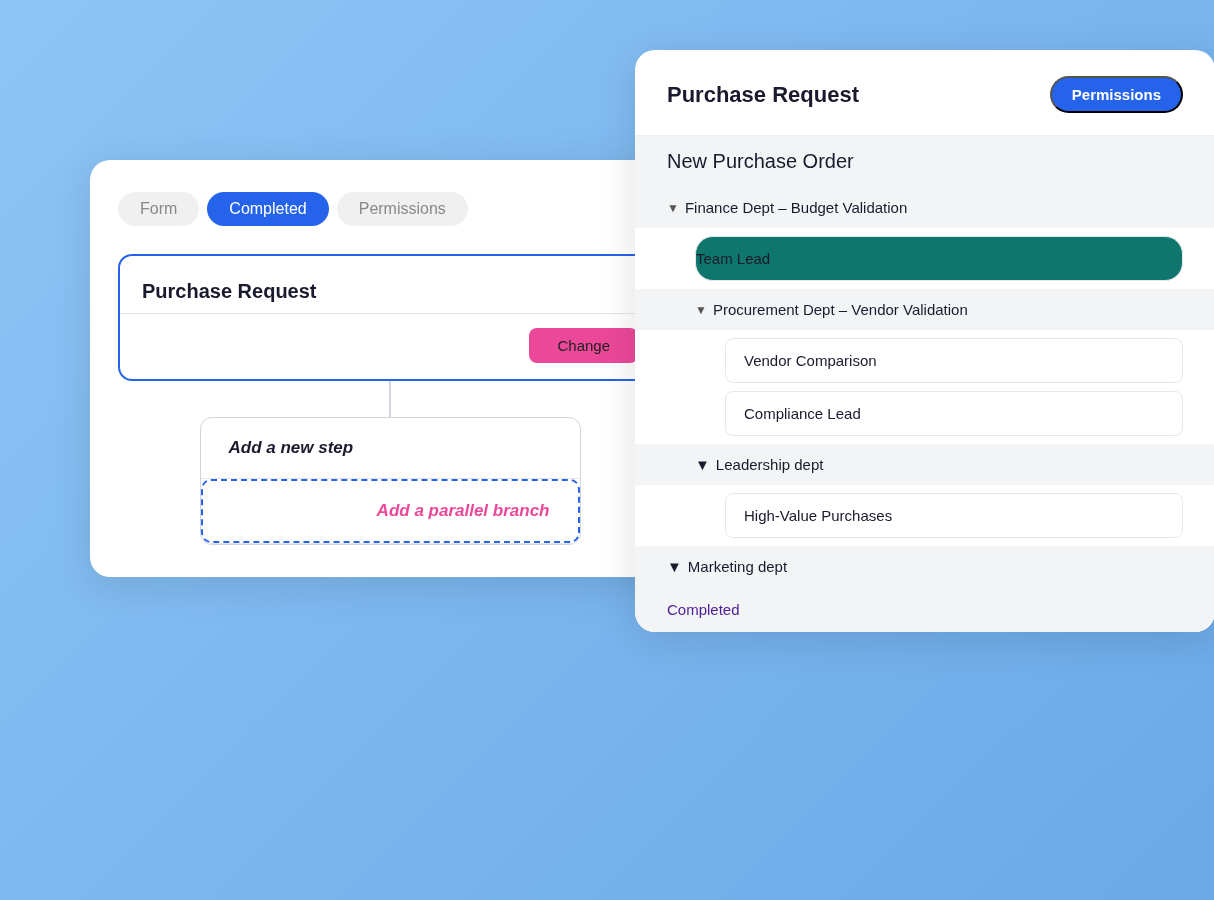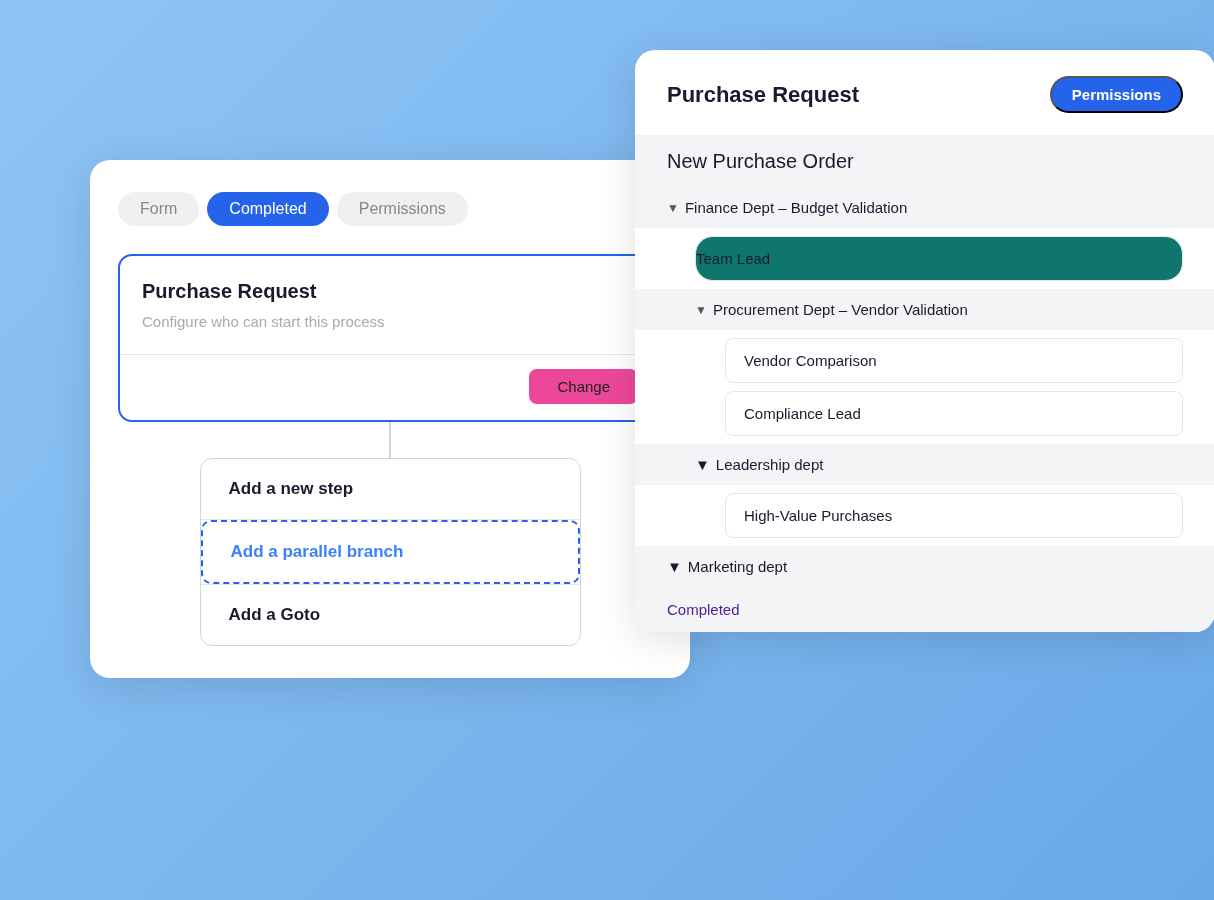--- a/index.html
+++ b/index.html
@@ -123,20 +123,21 @@
     }
 
     
     .step-box {
       border: 1.5px solid #d1d5db;
       border-radius: 12px;
       background: #fff;
       overflow: hidden;
       width: 381px;
       margin: 0 auto;
+      font-style: italic;
     }
 
     .step-item {
       padding: 20px 28px;
       font-size: 17px;
       font-weight: 600;
       color: #1a1a2e;
       cursor: pointer;
     }
 
@@ -276,57 +277,56 @@
       padding: 14px 32px;
       font-size: 15px;
       color: #4c1d95;
     }
 
     
     .step-item-parallel {
       padding: 20px 28px;
       font-size: 17px;
       font-weight: 600;
-      color: #3b82f6;
+      color: #ec4899;
       cursor: pointer;
       border: 2px dashed #2563eb;
       border-radius: 10px;
       margin: 0;
+      text-align: right;
     }
   </style>
 </head>
 <body>
 
 <div class="bg"></div>
 
 <div class="left-panel">
 
   <div class="tabs-row">
     <button class="tab inactive">Form</button>
     <button class="tab active">Completed</button>
     <button class="tab inactive">Permissions</button>
   </div>
 
   <div class="pr-card">
     <div class="pr-card-title">Purchase Request</div>
-    <div class="pr-card-sub">Configure who can start this process</div>
     <div class="pr-card-divider"></div>
     <div class="pr-card-bottom">
       <button class="change-btn">Change</button>
     </div>
   </div>
 
   <div class="connector"></div>
 
   <div class="step-box">
     <div class="step-item">Add a new step</div>
     <div class="step-divider"></div>
     <div class="step-item step-item-parallel">Add a parallel branch</div>
     <div class="step-divider"></div>
-    <div class="step-item">Add a Goto</div>
   </div>
 </div>
 
 <div class="right-panel">
 
   <div class="rp-header">
     <div class="rp-title">Purchase Request</div>
     <button class="permissions-badge">Permissions</button>
   </div>
 

